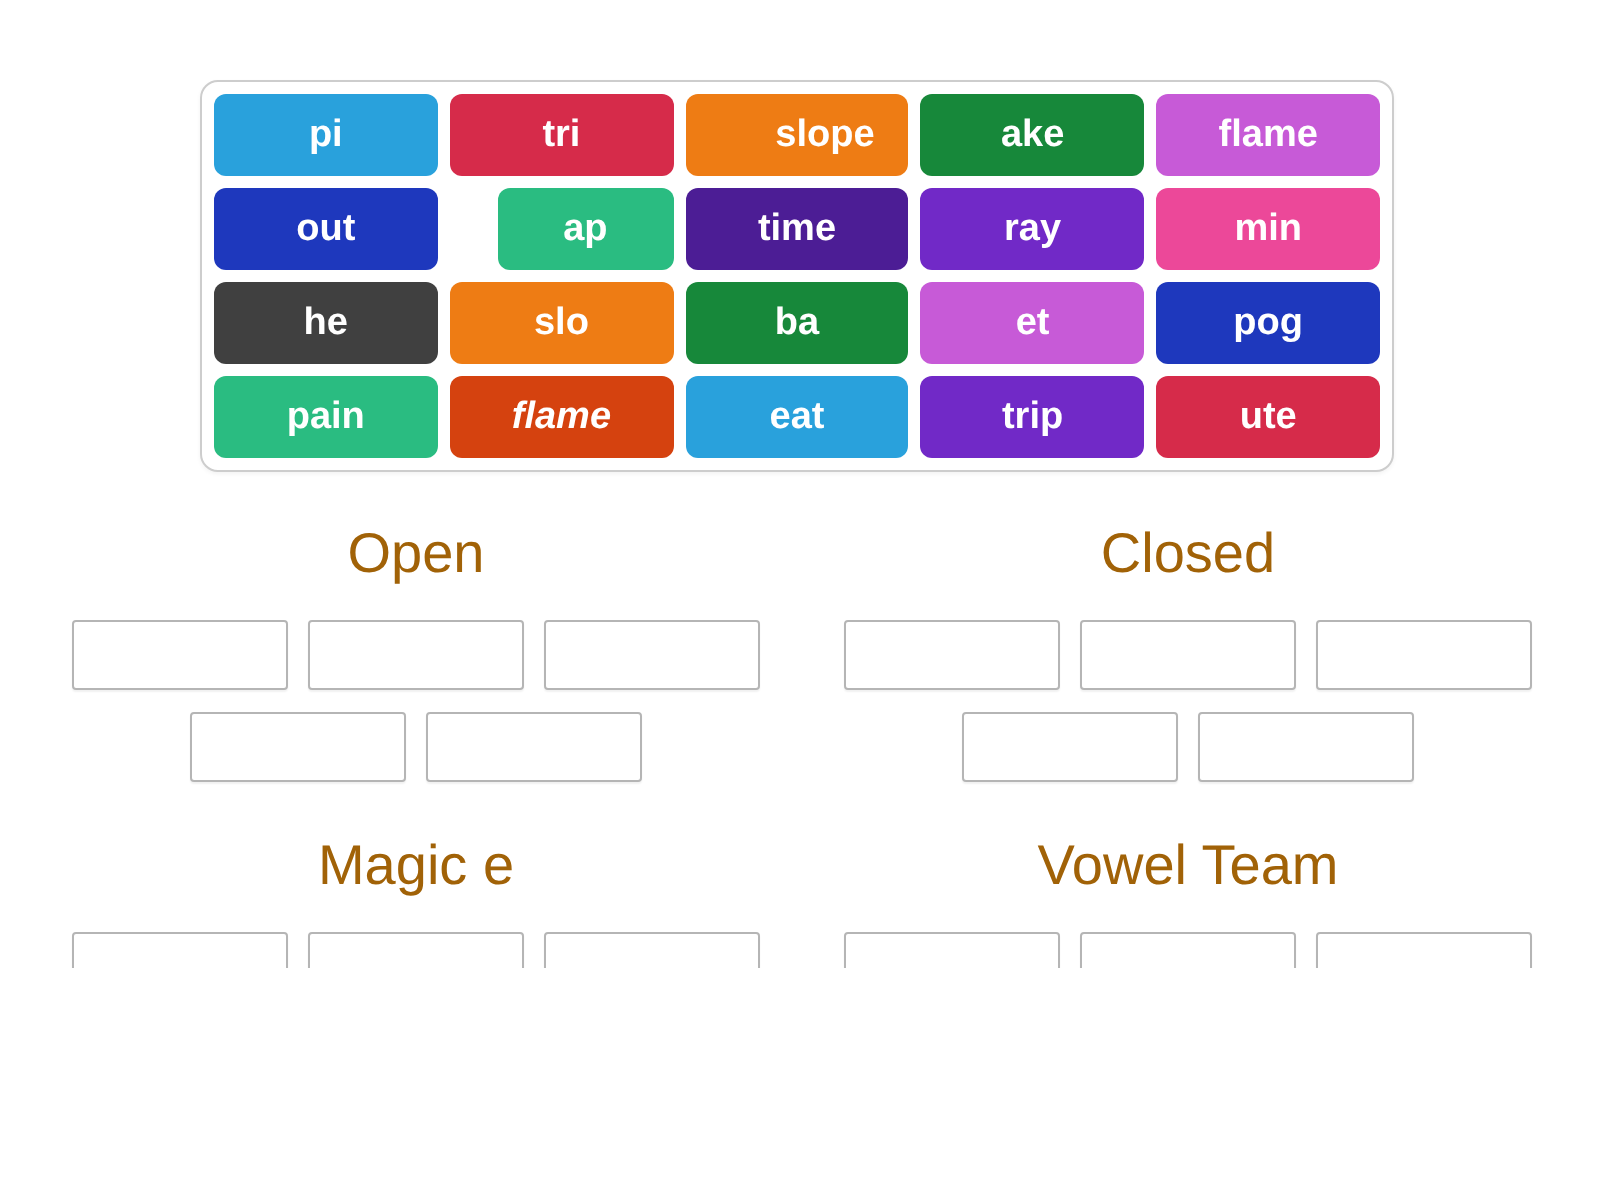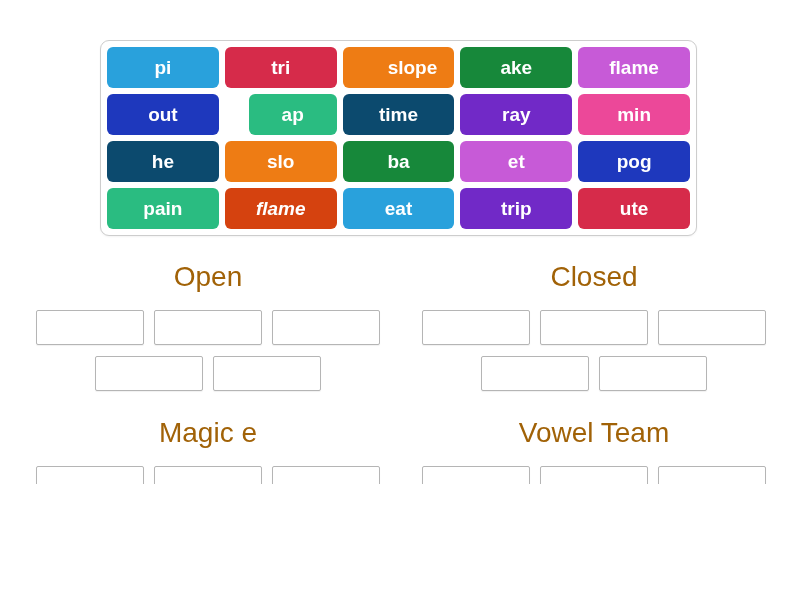--- a/index.html
+++ b/index.html
@@ -83,24 +83,24 @@
 <div class="stage">
 
   <div class="board">
     <div class="tile" style="background-color: rgb(41, 161, 220);">pi</div>
     <div class="tile" style="background-color: rgb(214, 43, 74);">tri</div>
     <div class="tile" style="background-color: rgb(238, 124, 20); padding-left: 28px;">slope</div>
     <div class="tile" style="background-color: rgb(23, 136, 58);">ake</div>
     <div class="tile" style="background-color: rgb(199, 90, 215);">flame</div>
     <div class="tile" style="background-color: rgb(30, 56, 189);">out</div>
     <div class="tile" style="background-color: rgb(42, 188, 129); margin-left: 24px;">ap</div>
-    <div class="tile" style="background-color: #0c4a6e;">time</div>
+    <div class="tile" style="background-color: #4c1d95;">time</div>
     <div class="tile" style="background-color: rgb(113, 41, 199);">ray</div>
     <div class="tile" style="background-color: #ec4899;">min</div>
-    <div class="tile" style="background-color: #0c4a6e;">he</div>
+    <div class="tile" style="background-color: #404040;">he</div>
     <div class="tile" style="background-color: rgb(238, 124, 20);">slo</div>
     <div class="tile" style="background-color: rgb(23, 136, 58);">ba</div>
     <div class="tile" style="background-color: rgb(199, 90, 215);">et</div>
     <div class="tile" style="background-color: rgb(30, 56, 189);">pog</div>
     <div class="tile" style="background-color: rgb(42, 188, 129);">pain</div>
     <div class="tile" style="background-color: rgb(213, 66, 15); font-style: italic;">flame</div>
     <div class="tile" style="background-color: rgb(41, 161, 220);">eat</div>
     <div class="tile" style="background-color: rgb(113, 41, 199);">trip</div>
     <div class="tile" style="background-color: rgb(214, 43, 74);">ute</div>
   </div>

